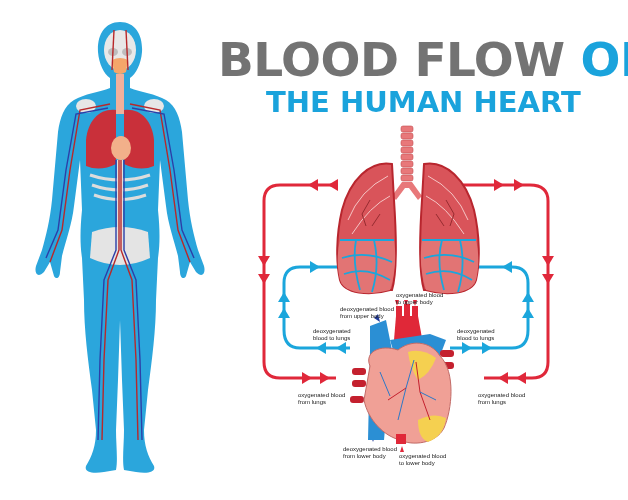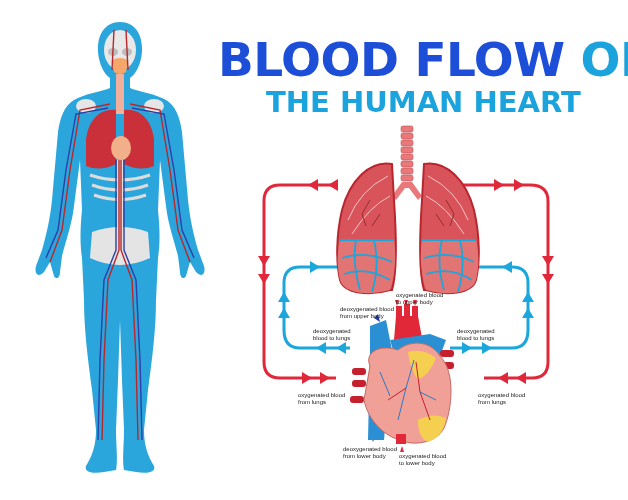--- a/index.html
+++ b/index.html
@@ -1,18 +1,18 @@
 <!DOCTYPE html>
 <html><head>
   <meta charset="utf-8">
   <style>
     html, body { margin: 0; padding: 0; background: #ffffff; }
     body { width: 628px; height: 500px; position: relative; overflow: hidden; font-family: "Liberation Sans", sans-serif; }
     .title1 { position: absolute; left: 218px; top: 36px; font-size: 47px; font-weight: bold; letter-spacing: -0.5px; white-space: nowrap; line-height: 1; font-family: "DejaVu Sans", sans-serif; }
-    .title1 .red { color: #1d4ed8; margin-top: 20px; }
+    .title1 .red { color: #737373; margin-top: 20px; }
     .title1 .blue { color: #1aa3dc; }
     .title2 { position: absolute; left: 266px; top: 88px; font-size: 29px; font-weight: bold; color: #1aa3dc; white-space: nowrap; line-height: 1; font-family: "DejaVu Sans", sans-serif; }
     .lbl { position: absolute; font-size: 6px; color: #222; line-height: 7px; white-space: nowrap; font-family: "Liberation Sans", sans-serif; }
     svg { position: absolute; left: 0; top: 0; }
   </style>
 </head>
 <body>
 
 <div class="title1">
   <span class="red">BLOOD FLOW</span><span class="blue"> OF</span>

